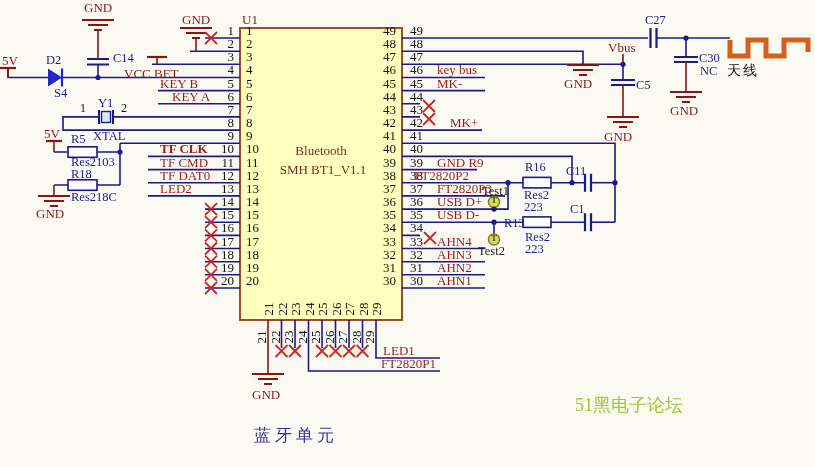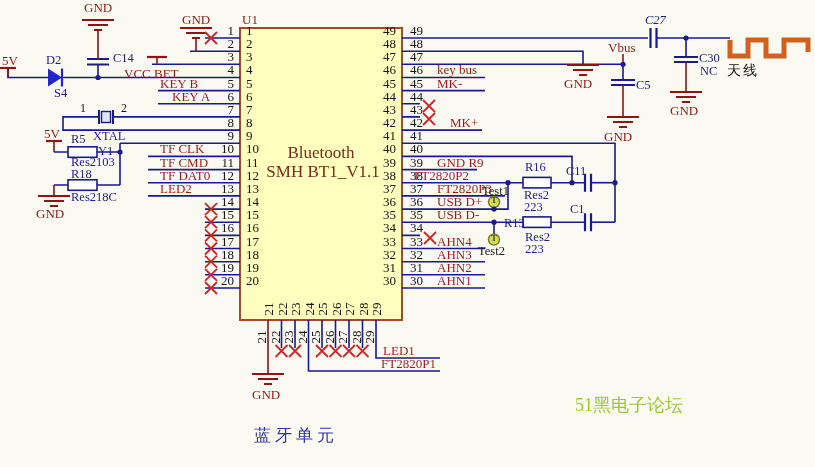--- a/index.html
+++ b/index.html
@@ -9,21 +9,21 @@
   .lbl{position:absolute;white-space:nowrap;line-height:1.05;}
   .pin{font-size:13px;color:#141414;}
   .ra{width:30px;text-align:right;}
   .net{font-size:13px;color:#9B1B1B;}
   .cmp{font-size:12.5px;color:#1C1C8B;}
   .pwr{font-size:13px;color:#8B1515;}
   .pinno{font-size:12px;color:#141414;}
   .tst{font-size:12.5px;color:#1a1a1a;}
   .tglyph{font-size:9px;font-weight:bold;color:#4a4a10;}
   .chipref{font-size:13px;color:#7A2A20;}
-  .chipname{font-size:17px;color:#7A2A20;transform:translateX(-50%);}
+  .chipname{font-size:13px;color:#7A2A20;transform:translateX(-50%);}
   .rot{transform:translate(-50%,-50%) rotate(-90deg);}
   .cap-unit{font-size:17px;color:#3333A0;letter-spacing:4px;}
   .cap-forum{font-size:18px;color:#9CC832;}
   .cap-ant{font-size:14px;color:#151515;letter-spacing:2px;}
 </style>
 </head>
 <body>
 
 <div id="stage">
 
@@ -198,21 +198,21 @@
       <span class="lbl pin" style="left: 246px; top: 89.7895px;">6</span>
       <span class="lbl net" style="left: 172px; top: 89.7895px;">KEY A</span>
       <span class="lbl pin ra" style="left: 204px; top: 102.947px;">7</span>
       <span class="lbl pin" style="left: 246px; top: 102.947px;">7</span>
       <span class="lbl pin ra" style="left: 204px; top: 116.105px;">8</span>
       <span class="lbl pin" style="left: 246px; top: 116.105px;">8</span>
       <span class="lbl pin ra" style="left: 204px; top: 129.263px;">9</span>
       <span class="lbl pin" style="left: 246px; top: 129.263px;">9</span>
       <span class="lbl pin ra" style="left: 204px; top: 142.421px;">10</span>
       <span class="lbl pin" style="left: 246px; top: 142.421px;">10</span>
-      <span class="lbl net" style="left: 160px; top: 142.421px;">TF CLK</span>
+      <span class="lbl net" style="left: 160px; top: 142.421px; font-weight: bold;">TF CLK</span>
       <span class="lbl pin ra" style="left: 204px; top: 155.579px;">11</span>
       <span class="lbl pin" style="left: 246px; top: 155.579px;">11</span>
       <span class="lbl net" style="left: 160px; top: 155.579px;">TF CMD</span>
       <span class="lbl pin ra" style="left: 204px; top: 168.737px;">12</span>
       <span class="lbl pin" style="left: 246px; top: 168.737px;">12</span>
       <span class="lbl net" style="left: 160px; top: 168.737px;">TF DAT0</span>
       <span class="lbl pin ra" style="left: 204px; top: 181.895px;">13</span>
       <span class="lbl pin" style="left: 246px; top: 181.895px;">13</span>
       <span class="lbl net" style="left: 160px; top: 181.895px;">LED2</span>
       <span class="lbl pin ra" style="left: 204px; top: 195.053px;">14</span>
@@ -312,29 +312,29 @@
       <span class="lbl pwr" style="left: 84px; top: 1px;">GND</span>
       <span class="lbl pwr" style="left: 182px; top: 13px;">GND</span>
       <span class="lbl pwr" style="left: 36px; top: 207px;">GND</span>
       <span class="lbl pwr" style="left: 252px; top: 388px;">GND</span>
       <span class="lbl pwr" style="left: 564px; top: 77px;">GND</span>
       <span class="lbl pwr" style="left: 604px; top: 130px;">GND</span>
       <span class="lbl pwr" style="left: 670px; top: 104px;">GND</span>
       <span class="lbl cmp" style="left: 46px; top: 54px;">D2</span>
       <span class="lbl cmp" style="left: 54px; top: 87px;">S4</span>
       <span class="lbl cmp" style="left: 113px; top: 52px;">C14</span>
-      <span class="lbl cmp" style="left: 98px; top: 97px; margin-top: 48px;">Y1</span>
+      <span class="lbl cmp" style="left: 98px; top: 97px;">Y1</span>
       <span class="lbl pinno" style="left: 80px; top: 102px;">1</span>
       <span class="lbl pinno" style="left: 121px; top: 102px;">2</span>
       <span class="lbl cmp" style="left: 93px; top: 130px;">XTAL</span>
       <span class="lbl cmp" style="left: 71px; top: 133px;">R5</span>
       <span class="lbl cmp" style="left: 71px; top: 156px;">Res2103</span>
       <span class="lbl cmp" style="left: 71px; top: 168px;">R18</span>
       <span class="lbl cmp" style="left: 71px; top: 191px;">Res218C</span>
-      <span class="lbl cmp" style="left: 645px; top: 14px; font-style: italic;">C27</span>
+      <span class="lbl cmp" style="left: 645px; top: 14px;">C27</span>
       <span class="lbl cmp" style="left: 699px; top: 52px;">C30</span>
       <span class="lbl cmp" style="left: 700px; top: 65px;">NC</span>
       <span class="lbl cmp" style="left: 636px; top: 79px;">C5</span>
       <span class="lbl cmp" style="left: 525px; top: 161px;">R16</span>
       <span class="lbl cmp" style="left: 524px; top: 189px;">Res2</span>
       <span class="lbl cmp" style="left: 524px; top: 201px;">223</span>
       <span class="lbl cmp" style="left: 566px; top: 165px;">C11</span>
       <span class="lbl cmp" style="left: 504px; top: 209px; margin-top: 8px;">R13</span>
       <span class="lbl cmp" style="left: 525px; top: 231px;">Res2</span>
       <span class="lbl cmp" style="left: 525px; top: 243px;">223</span>

